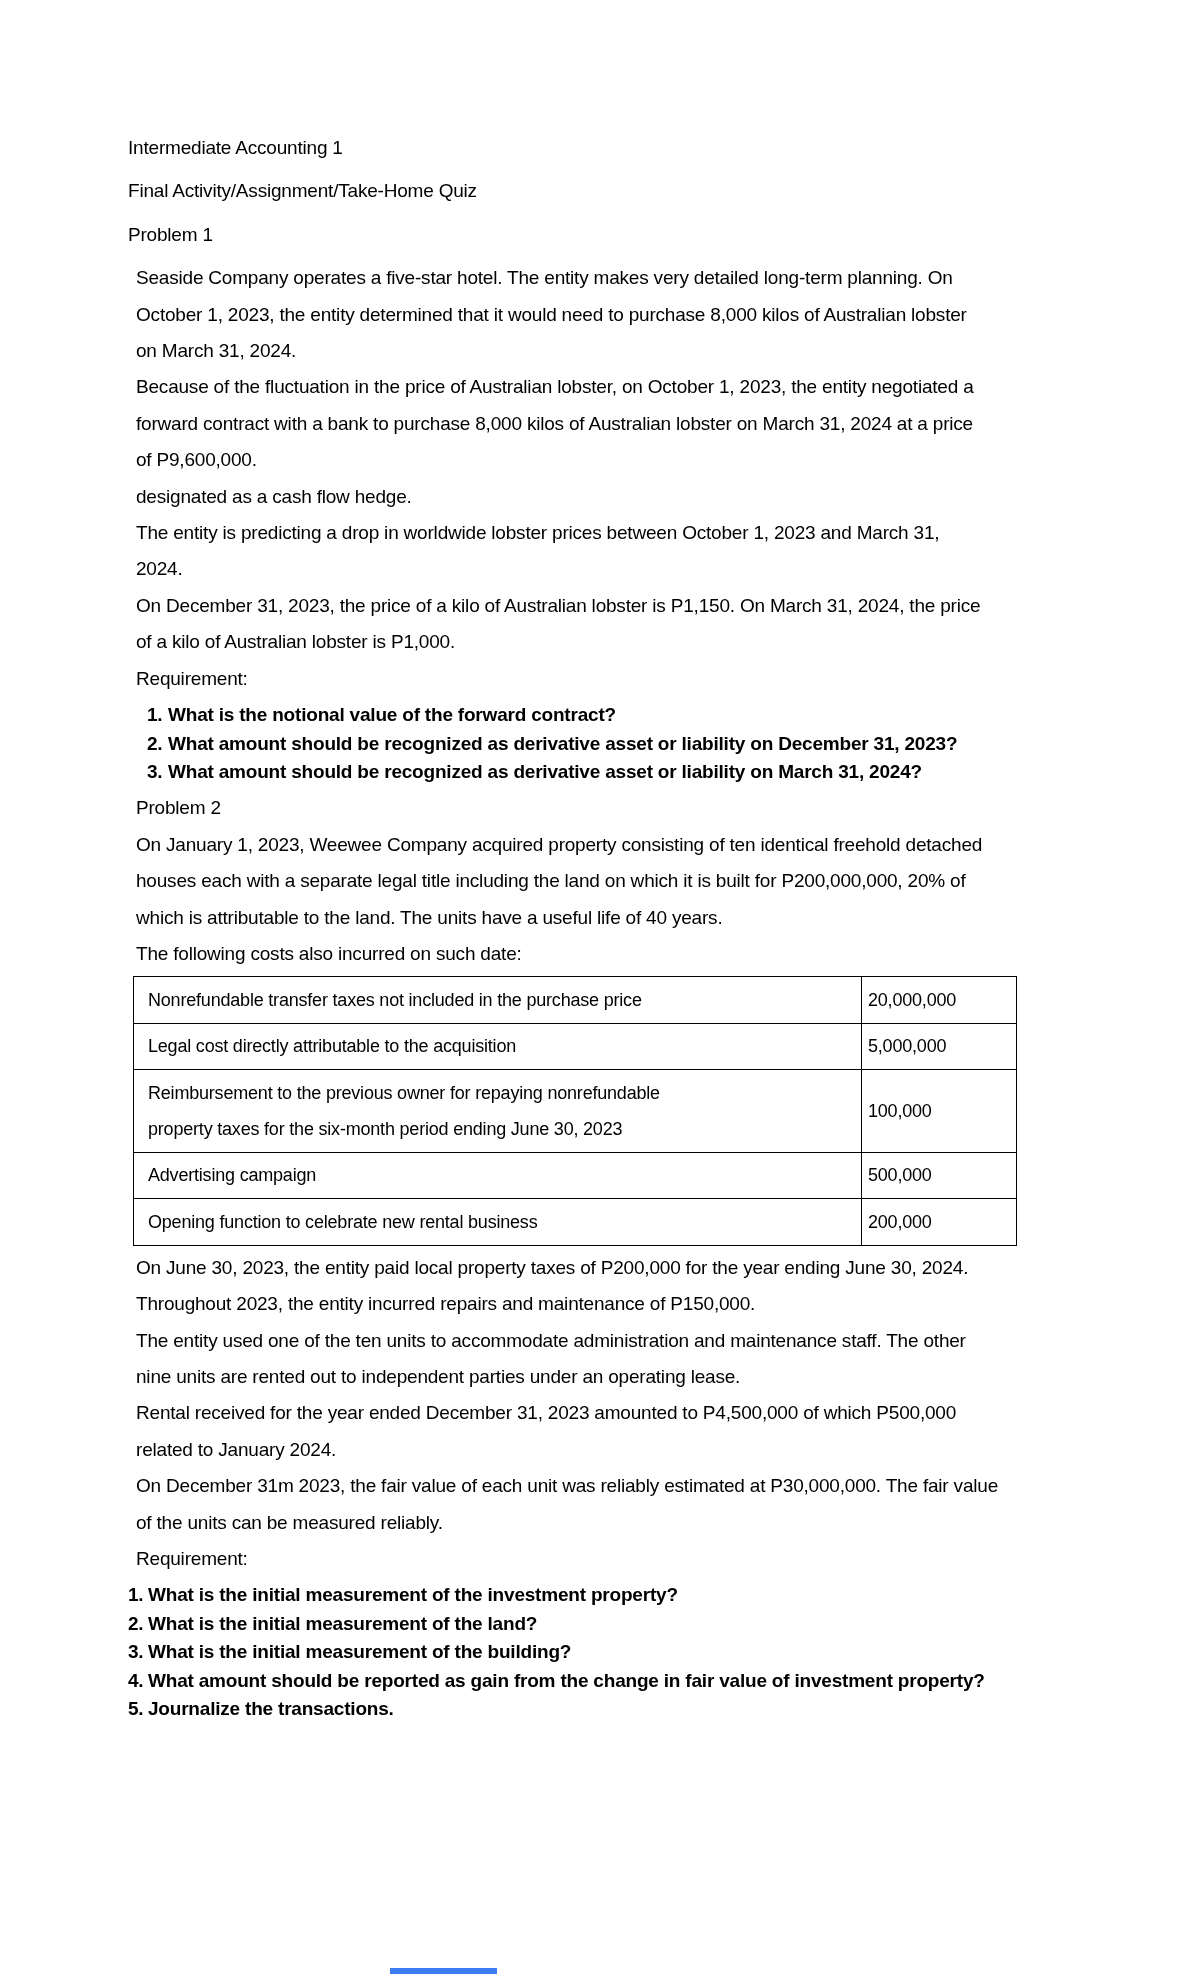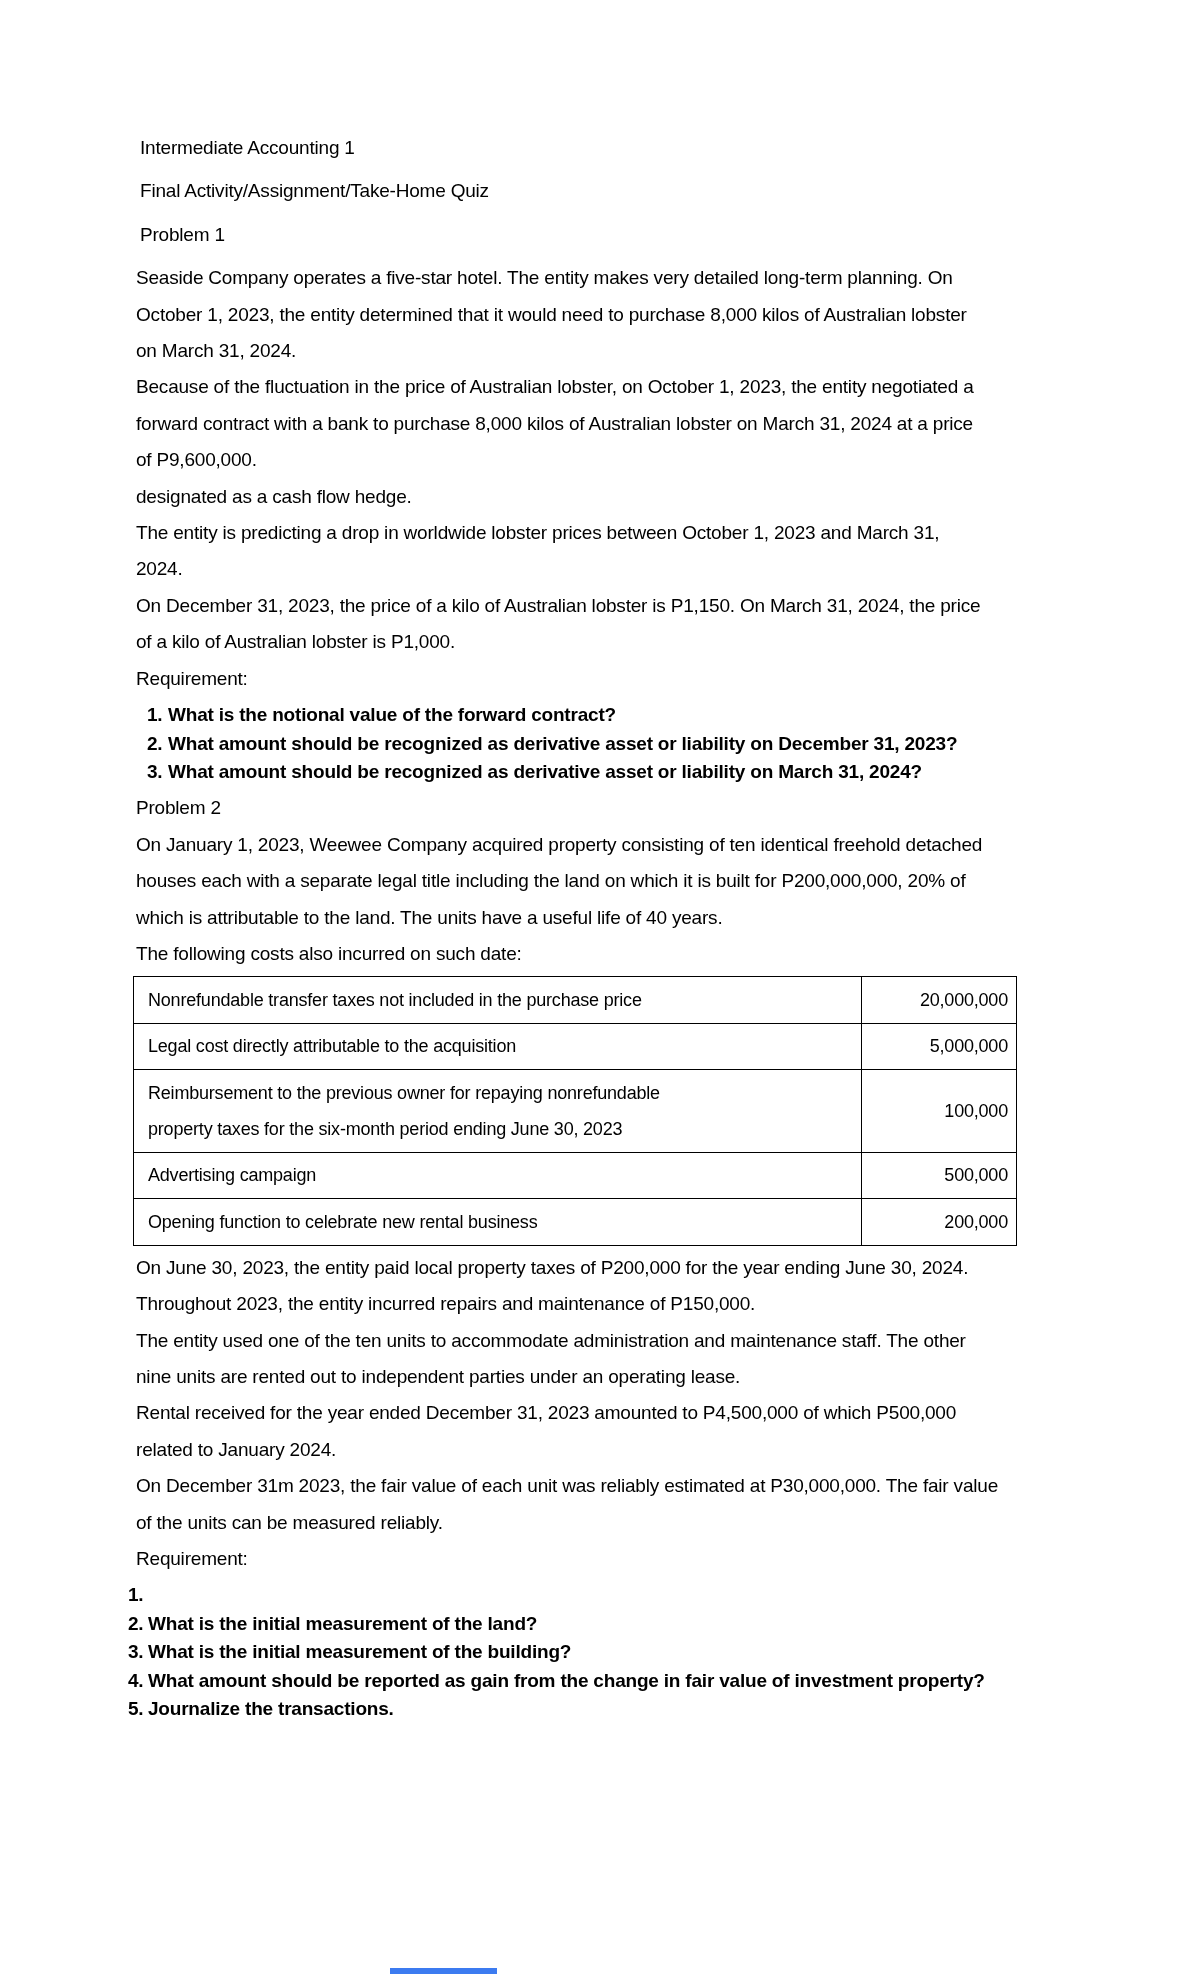--- a/index.html
+++ b/index.html
@@ -15,21 +15,21 @@
     font-family: "Liberation Sans", sans-serif;
     color: #000000;
   }
   .doc {
     padding: 134px 100px 0 128px;
     font-size: 19px;
     line-height: 28.4px;
     letter-spacing: -0.2px;
   }
   .hline {
-    margin: 0 0 15px 12px;
+    margin: 0 0 15px 0;
     white-space: nowrap;
   }
   .line {
     margin: 8px;
     white-space: nowrap;
   }
   .req-item {
     display: flex;
     font-weight: bold;
     white-space: nowrap;
@@ -52,21 +52,21 @@
     width: 867px;
   }
   table.costs-table td {
     border: 1.5px solid #000000;
     padding: 0.5px 8px 0.5px 6px;
     vertical-align: middle;
     font-size: 18px;
     line-height: 28.4px;
   }
   td.label-cell { width: 713px; }
-  td.amount-cell { width: 140px; text-align: right; margin-top: 30px; }
+  td.amount-cell { width: 140px; text-align: left; margin-top: 30px; }
   .accent-bar {
     position: absolute;
     left: 390px;
     bottom: 2px;
     width: 107px;
     height: 6px;
   }
 </style>
 </head>
 <body>
@@ -160,20 +160,21 @@
     <div class="line">Rental received for the year ended December 31, 2023 amounted to P4,500,000 of which P500,000</div>
     <div class="line">related to January 2024.</div>
     <div class="line">On December 31m 2023, the fair value of each unit was reliably estimated at P30,000,000. The fair value</div>
     <div class="line">of the units can be measured reliably.</div>
     <div class="line">Requirement:</div>
   </div>
 
   <div class="p2-items">
     <div class="req-item">
       <span class="num">1.</span>
+      <span>What is the initial measurement of the investment property?</span>
     </div>
     <div class="req-item">
       <span class="num">2.</span>
       <span>What is the initial measurement of the land?</span>
     </div>
     <div class="req-item">
       <span class="num">3.</span>
       <span>What is the initial measurement of the building?</span>
     </div>
     <div class="req-item">

